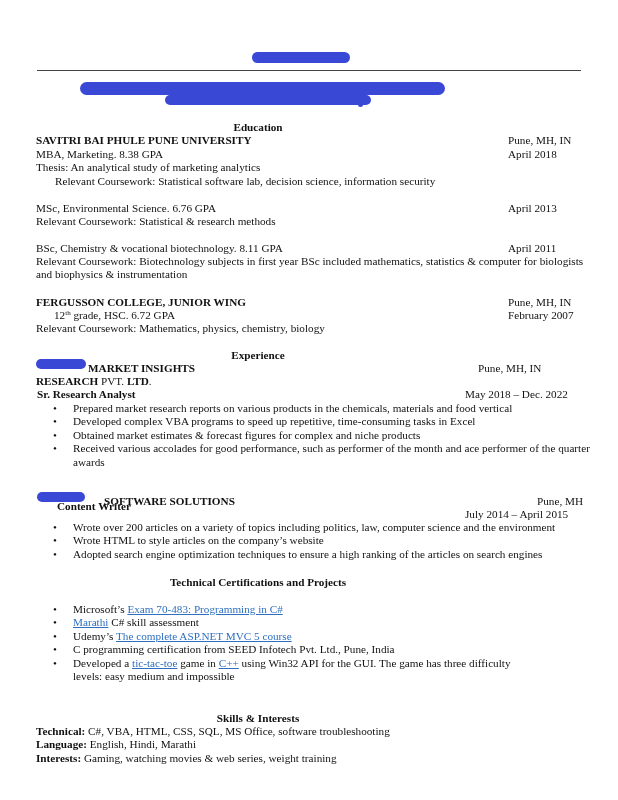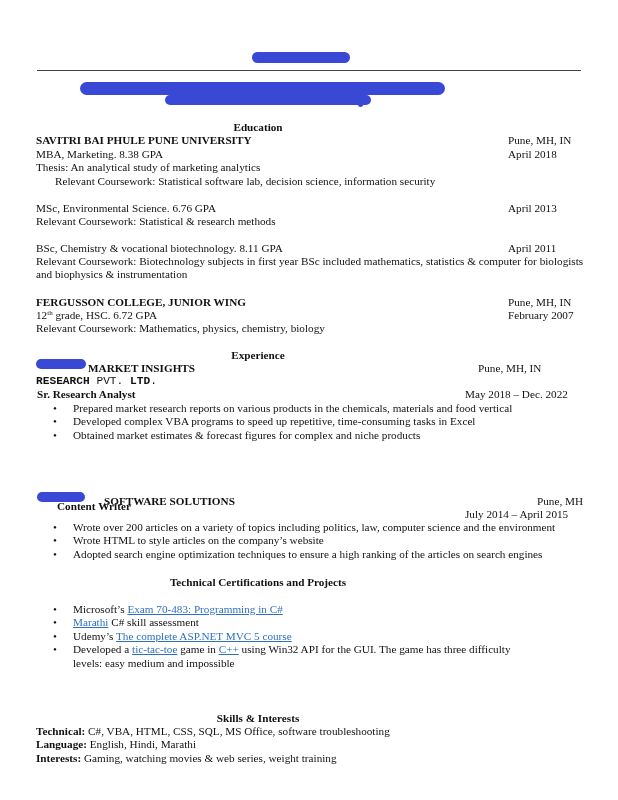--- a/index.html
+++ b/index.html
@@ -41,53 +41,55 @@
 <div class="abs" style="left:36px;top:202px;">MSc, Environmental Science. 6.76 GPA</div>
 <div class="abs" style="left:508px;top:202px;">April 2013</div>
 <div class="abs" style="left:36px;top:215px;">Relevant Coursework: Statistical &amp; research methods</div>
 
 <div class="abs" style="left:36px;top:242px;">BSc, Chemistry &amp; vocational biotechnology. 8.11 GPA</div>
 <div class="abs" style="left:508px;top:242px;">April 2011</div>
 <div class="abs" style="left:36px;top:255px;width:555px;white-space:normal;">Relevant Coursework: Biotechnology subjects in first year BSc included mathematics, statistics &amp; computer for biologists and biophysics &amp; instrumentation</div>
 
 <div class="abs b" style="left:36px;top:296px;">FERGUSSON COLLEGE, JUNIOR WING</div>
 <div class="abs" style="left:508px;top:296px;">Pune, MH, IN</div>
-<div class="abs" style="left:36px;top:309px;text-align:center;"><span>12</span><sup>th</sup><span> grade, HSC. 6.72 GPA</span></div>
+<div class="abs" style="left:54px;top:309px;text-align:center;"><span>12</span><sup>th</sup><span> grade, HSC. 6.72 GPA</span></div>
 <div class="abs" style="left:508px;top:309px;">February 2007</div>
 <div class="abs" style="left:36px;top:322px;text-align:right;">Relevant Coursework: Mathematics, physics, chemistry, biology</div>
 
 <div class="abs b center" style="top:349px;">Experience</div>
 
 <div class="scribble" style="left:36px;top:359px;width:50px;height:10px;border-radius:6px;"></div>
 <div class="abs b" style="left:88px;top:362px;">MARKET INSIGHTS</div>
 <div class="abs" style="left:478px;top:362px;">Pune, MH, IN</div>
-<div class="abs" style="left:36px;top:375px;font-family:Liberation Mono, monospace;"><b>RESEARCH</b><span> PVT. </span><b>LTD</b><span>.</span></div>
+<div class="abs" style="left:36px;top:375px;"><b>RESEARCH</b><span> PVT. </span><b>LTD</b><span>.</span></div>
 <div class="abs b" style="left:37px;top:388px;">Sr. Research Analyst</div>
 <div class="abs" style="left:465px;top:388px;">May 2018 – Dec. 2022</div>
 <ul class="bullet-list" style="top:402px;width:555px;">
   <li>Prepared market research reports on various products in the chemicals, materials and food vertical</li>
   <li>Developed complex VBA programs to speed up repetitive, time-consuming tasks in Excel</li>
   <li>Obtained market estimates &amp; forecast figures for complex and niche products</li>
+  <li>Received various accolades for good performance, such as performer of the month and ace performer of the quarter awards</li>
 </ul>
 
 <div class="scribble" style="left:37px;top:492px;width:48px;height:10px;border-radius:6px;"></div>
 <div class="abs b" style="left:104px;top:495px;">SOFTWARE SOLUTIONS</div>
 <div class="abs" style="left:537px;top:495px;">Pune, MH</div>
 <div class="abs b" style="left:36px;top:500px;margin-left:21px;">Content Writer</div>
 <div class="abs" style="left:465px;top:508px;">July 2014 – April 2015</div>
 <ul class="bullet-list" style="top:521px;width:555px;">
   <li>Wrote over 200 articles on a variety of topics including politics, law, computer science and the environment</li>
   <li>Wrote HTML to style articles on the company’s website</li>
   <li>Adopted search engine optimization techniques to ensure a high ranking of the articles on search engines</li>
 </ul>
 
 <div class="abs b center" style="top:576px;">Technical Certifications and Projects</div>
 <ul class="bullet-list" style="top:603px;width:490px;">
   <li><span>Microsoft’s </span><a class="link">Exam 70-483: Programming in C#</a></li>
   <li><a class="link">Marathi</a><span> C# skill assessment</span></li>
   <li><span>Udemy’s </span><a class="link">The complete ASP.NET MVC 5 course</a></li>
+  <li>C programming certification from SEED Infotech Pvt. Ltd., Pune, India</li>
   <li><span>Developed a </span><a class="link">tic-tac-toe</a><span> game in </span><a class="link">C++</a><span> using Win32 API for the GUI. The game has three difficulty levels: easy medium and impossible</span></li>
 </ul>
 
 <div class="abs b center" style="top:712px;">Skills &amp; Interests</div>
 <div class="abs" style="left:36px;top:725px;"><b>Technical:</b><span> C#, VBA, HTML, CSS, SQL, MS Office, software troubleshooting</span></div>
 <div class="abs" style="left:36px;top:738px;"><b>Language:</b><span> English, Hindi, Marathi</span></div>
 <div class="abs" style="left:36px;top:752px;text-align:center;"><b>Interests:</b><span> Gaming, watching movies &amp; web series, weight training</span></div>
 
 </body></html>

